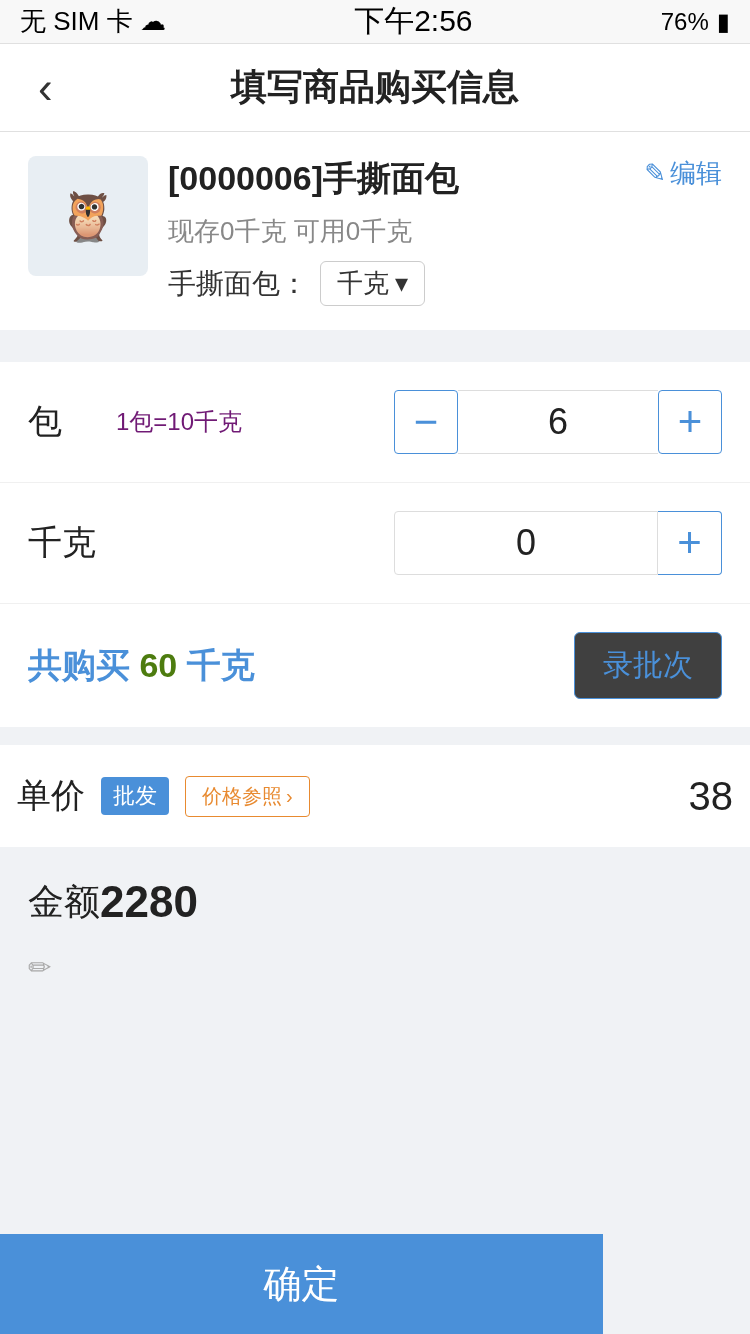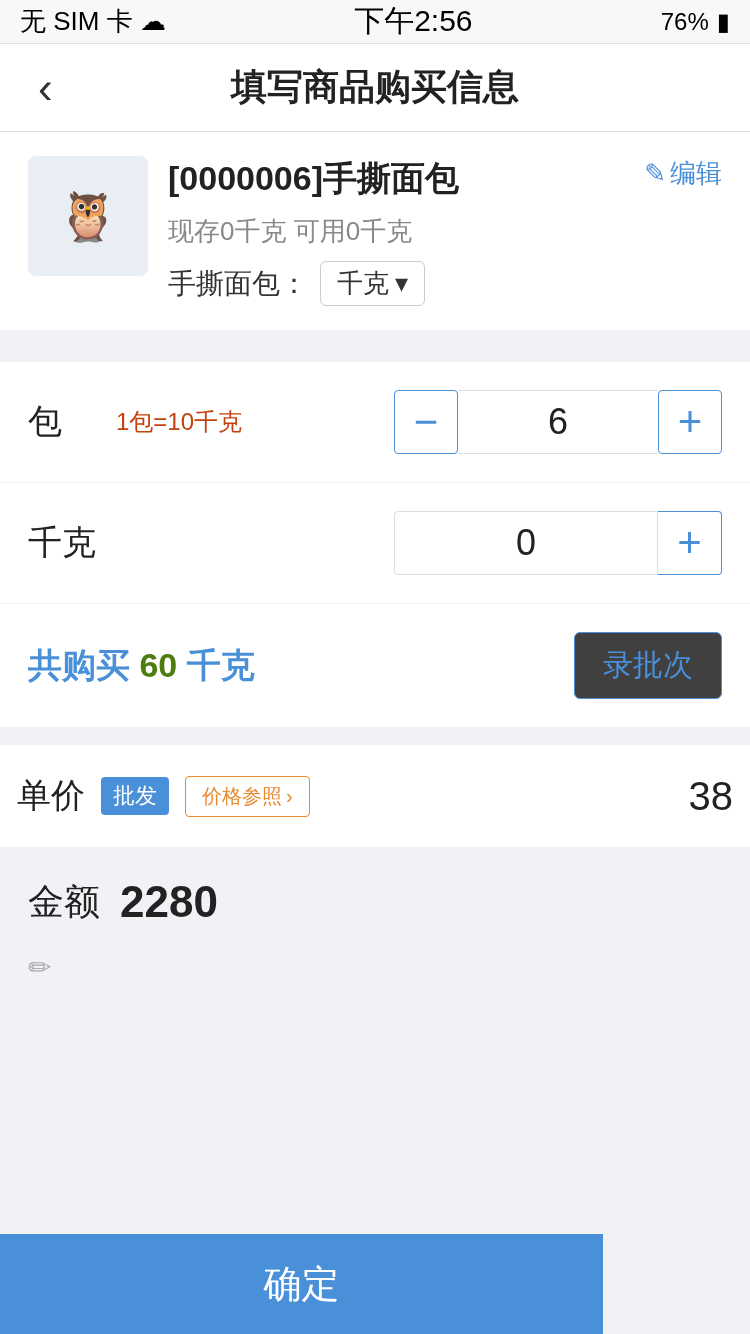--- a/index.html
+++ b/index.html
@@ -123,21 +123,21 @@
       padding: 28px 28px;
       border-bottom: 1px solid #f0f0f0;
     }
     .quantity-label {
       font-size: 34px;
       color: #222;
       min-width: 80px;
     }
     .quantity-hint {
       font-size: 24px;
-      color: #c2410c;
+      color: #701a75;
       margin-left: 8px;
       flex: 1;
     }
     .quantity-controls {
       display: flex;
       align-items: center;
       gap: 0;
     }
     .qty-btn {
       width: 64px;
@@ -247,21 +247,20 @@
     }
 
     
     .amount-section {
       background: #f0f2f5;
       padding: 28px 28px 0 28px;
     }
     .amount-row {
       display: flex;
       align-items: center;
-      gap: 20px;
       margin-bottom: 24px;
     }
     .amount-label {
       font-size: 36px;
       color: #222;
     }
     .amount-value {
       font-size: 44px;
       font-weight: 600;
       color: #222;

